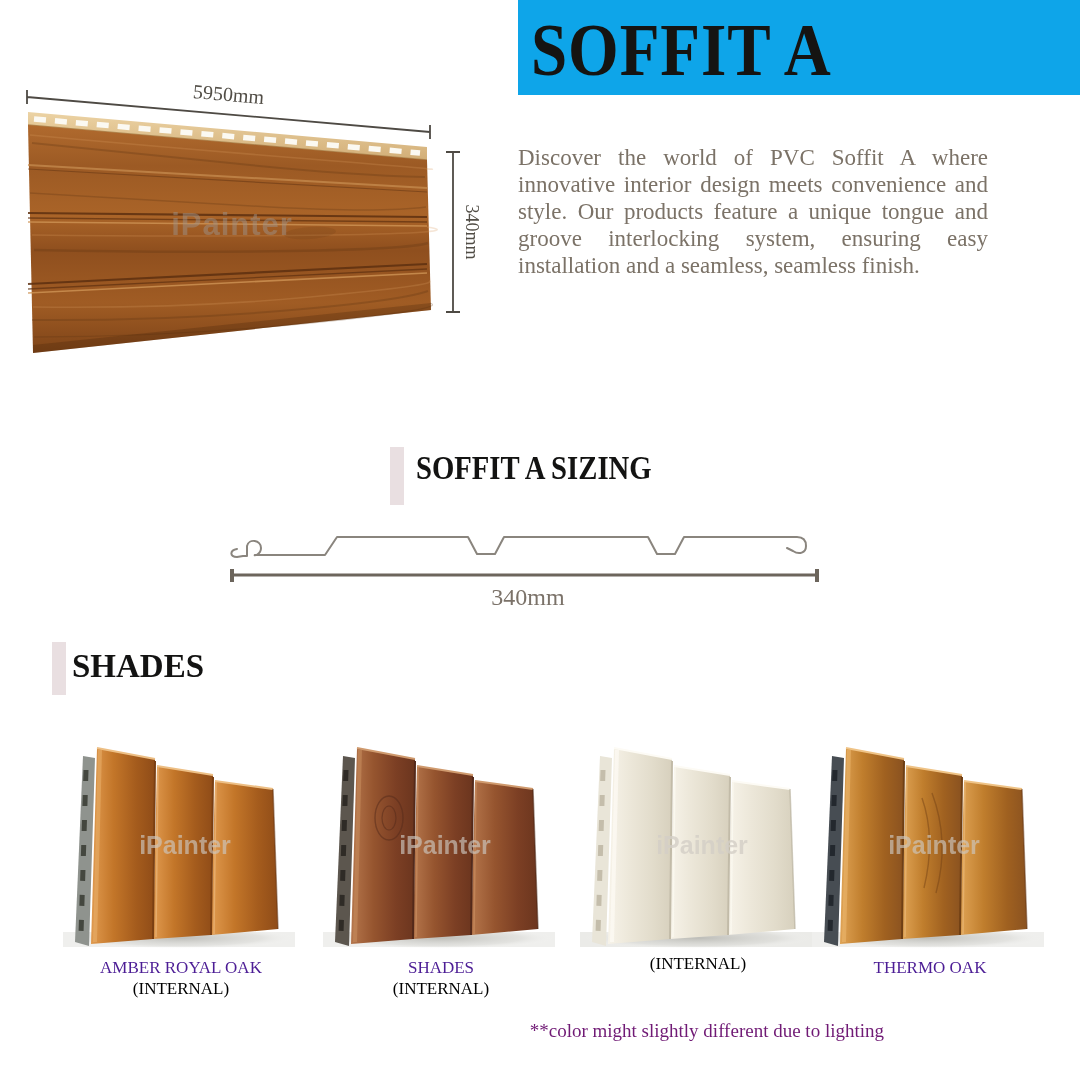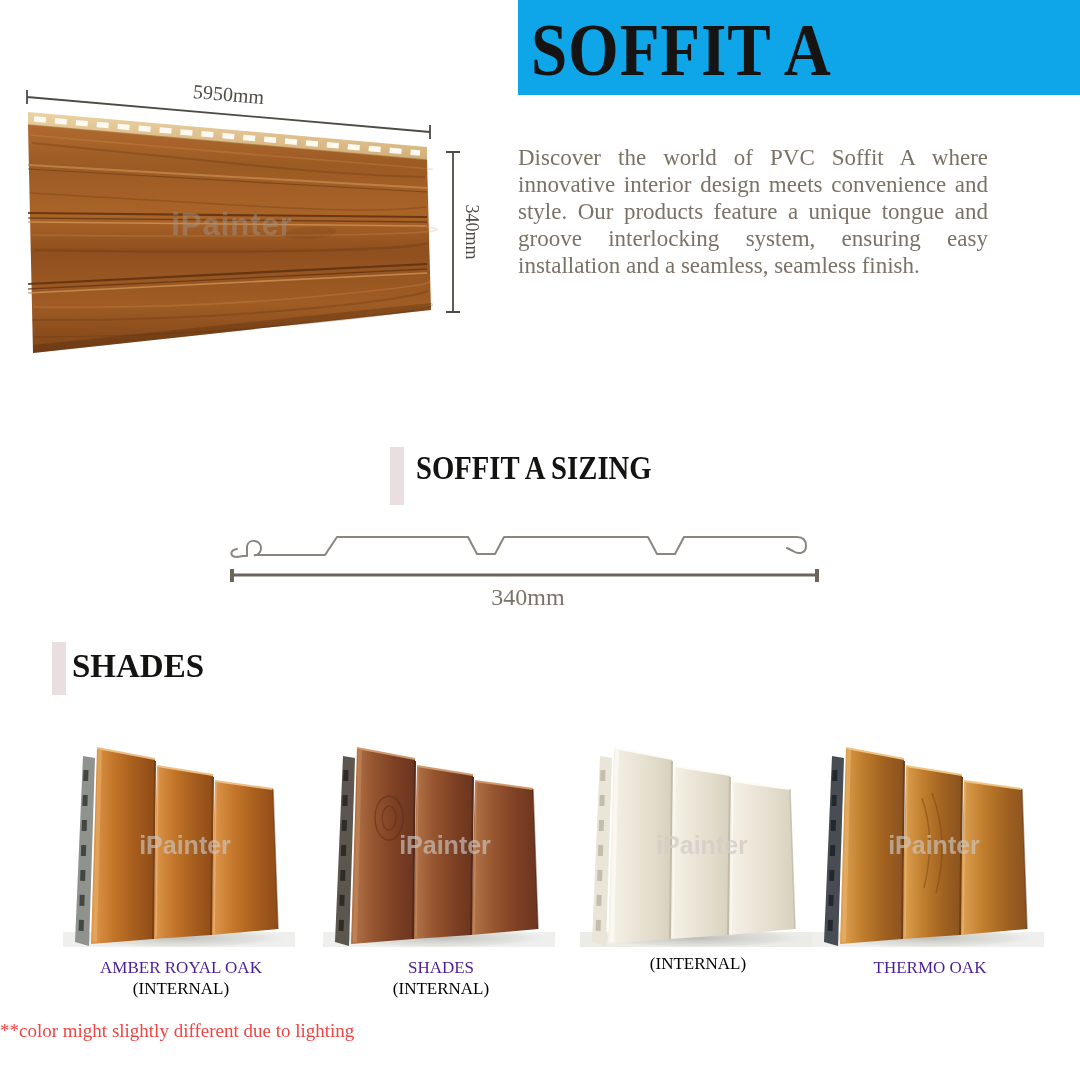--- a/index.html
+++ b/index.html
@@ -36,22 +36,22 @@
   #shades-heading{left:72px;top:650px;}
   .sizing-figure{position:absolute;left:225px;top:510px;width:600px;height:110px;}
   
   .card{position:absolute;top:738px;width:240px;text-align:center;}
   #card-0{left:61px;} #card-1{left:321px;} #card-2{left:578px;} #card-3{left:810px;}
   .card-photo{width:240px;height:215px;display:block;}
   .card-name{font-size:17px;font-weight:400;color:#4c1d95;margin-top:4px;line-height:21px;}
   .card-type{font-size:17px;color:#000000;line-height:21px;}
   
   .footer-note{
-    position:absolute;left:0;top:1020px;width:884px;text-align:left;
-    font-size:19px;color:#ef4444;
+    position:absolute;left:0;top:1020px;width:884px;text-align:right;
+    font-size:19px;color:#701a75;
   }
   svg text{font-family:"Liberation Serif", serif;}
   .wm{font-family:"Liberation Sans", sans-serif;font-weight:bold;}
 </style>
 </head>
 <body>
 
 <svg class="hero-figure" viewBox="0 0 480 300">
   <defs>
     <linearGradient id="woodMain" x1="0" y1="0" x2="0" y2="1">

